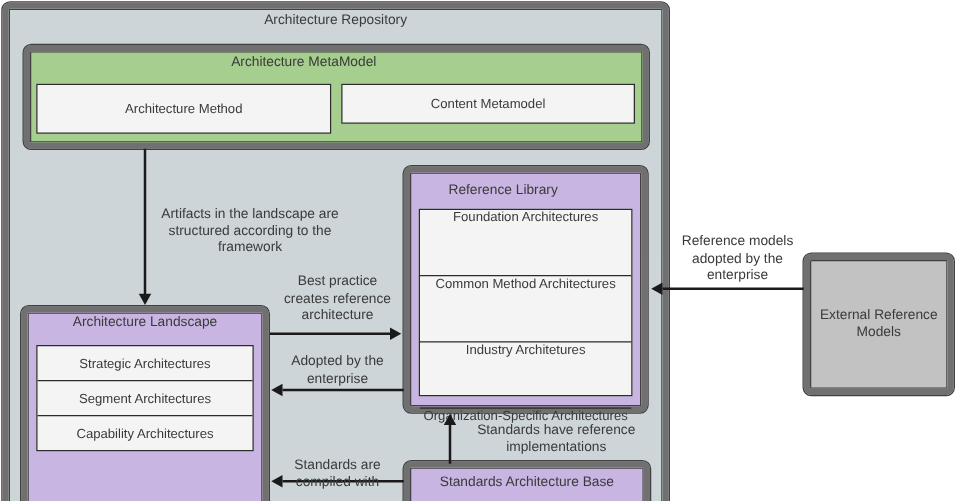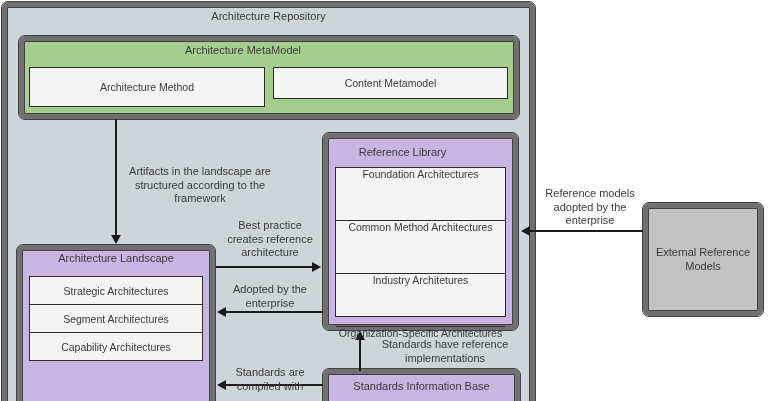--- a/index.html
+++ b/index.html
@@ -79,21 +79,21 @@
   <div class="frame purple-fill" style="left:323px;top:133px;width:195px;height:197px;"></div>
   <div class="box-title" style="left:323px;width:159px;top:146px;">Reference Library</div>
   <div class="row-stack" style="left:335px;top:167px;width:171px;height:150px;gap:40px;">
     <div class="row">Foundation Architectures</div>
     <div class="row">Common Method Architectures</div>
     <div class="row">Industry Architetures</div>
     <div class="row">Organization-Specific Architectures</div>
   </div>
 
   <div class="frame purple-fill" style="left:323px;top:369px;width:197px;height:50px;"></div>
-  <div class="box-title" style="left:323px;width:197px;top:380px;">Standards Information Base</div>
+  <div class="box-title" style="left:323px;width:197px;top:380px;">Standards Architecture Base</div>
 
   <div class="frame ext-fill" style="left:643px;top:183px;width:120px;height:113px;margin-top:20px;">
     <div class="ext-center">External Reference
 Models</div>
   </div>
 
   <div class="vline" style="left:115px;top:119px;width:2px;height:117px;"></div>
   <div class="arr arr-down" style="left:111px;top:235px;"></div>
 
   <div class="hline" style="left:216px;top:266px;width:96px;height:2px;"></div>

